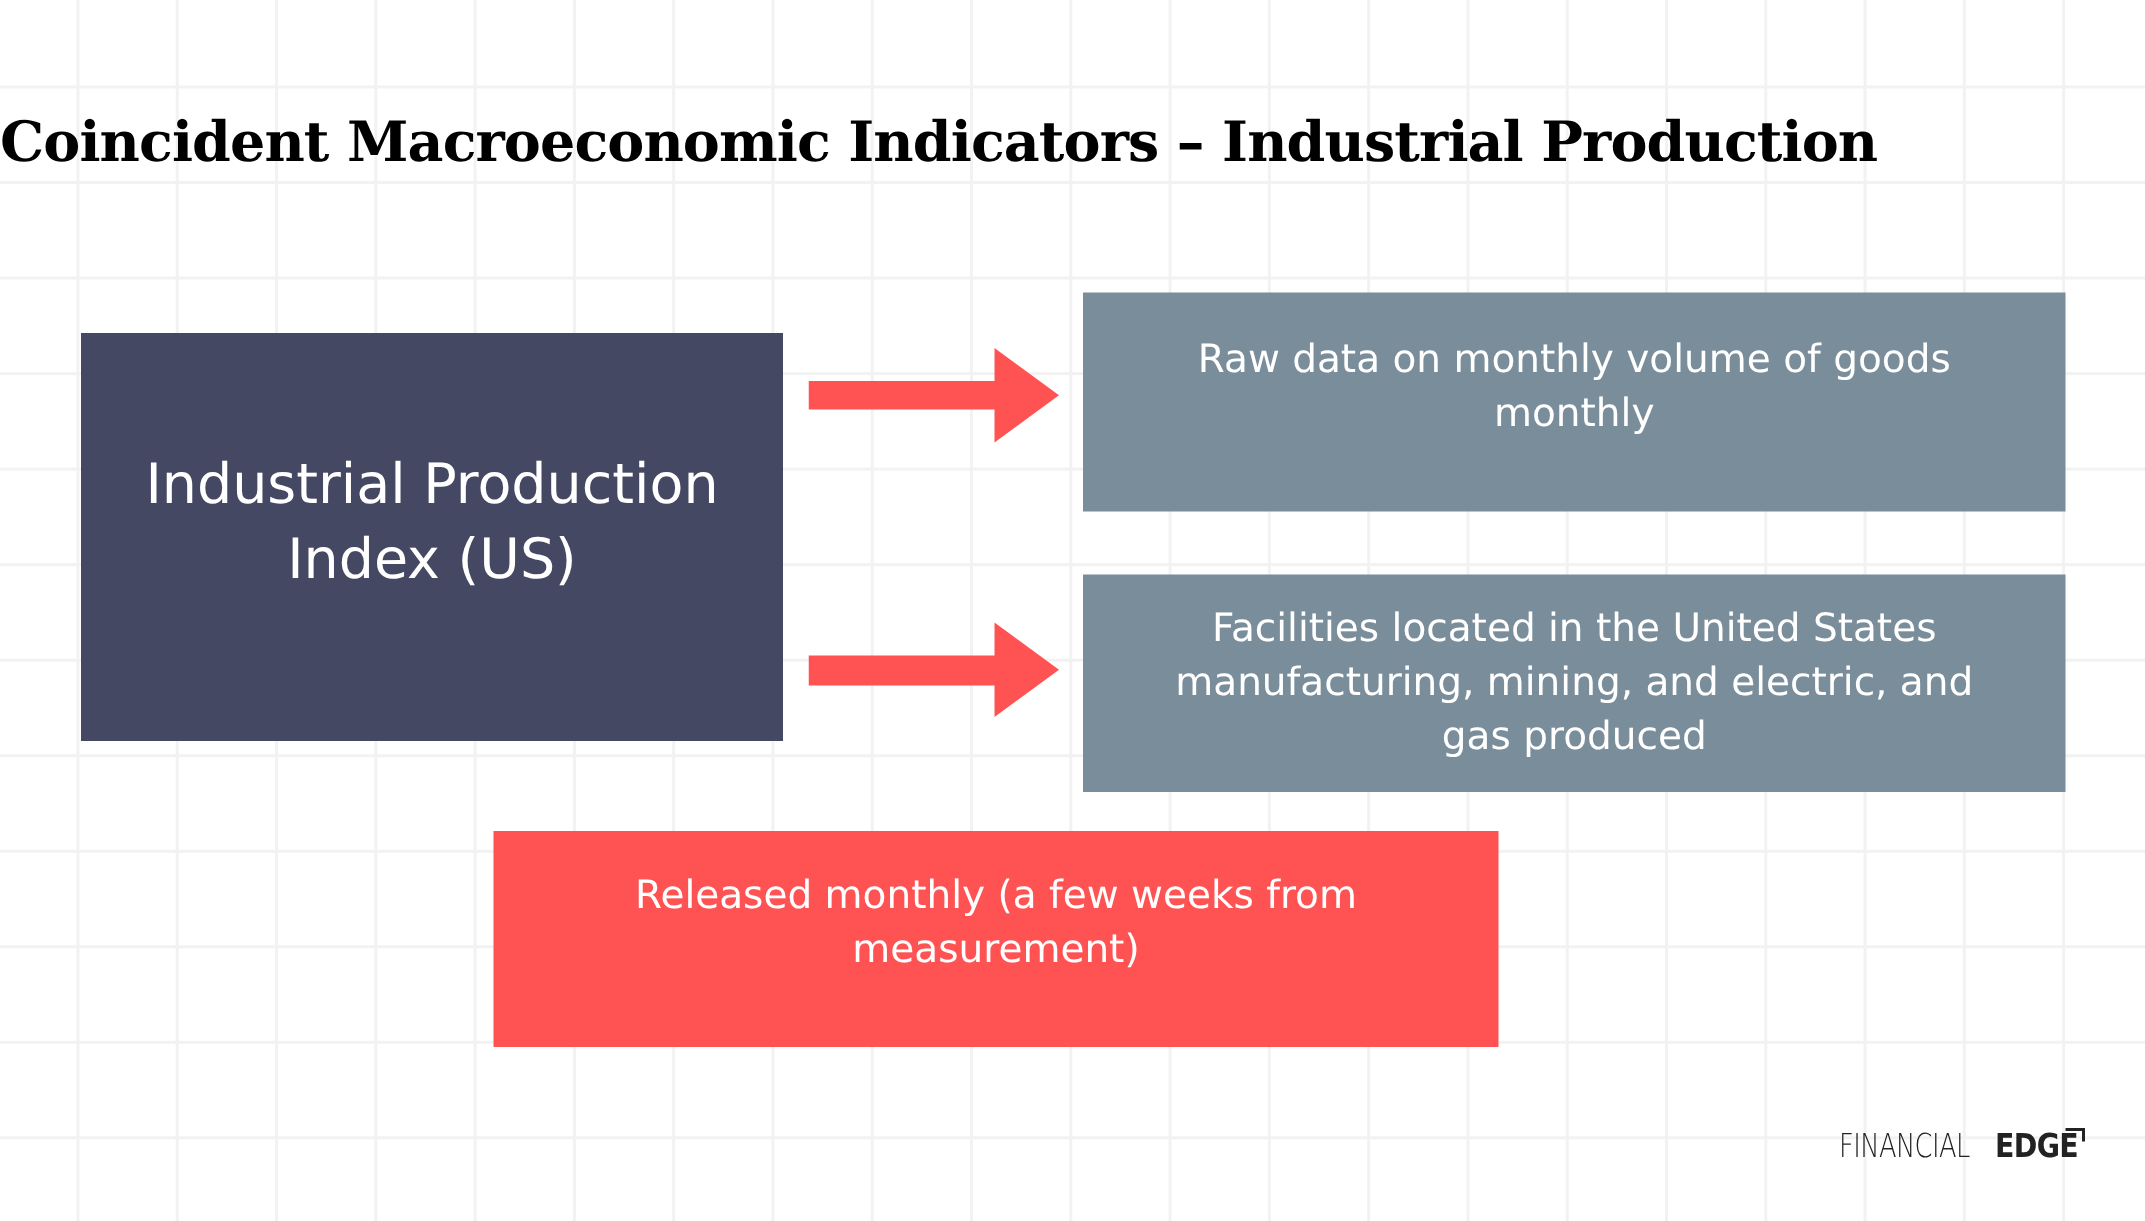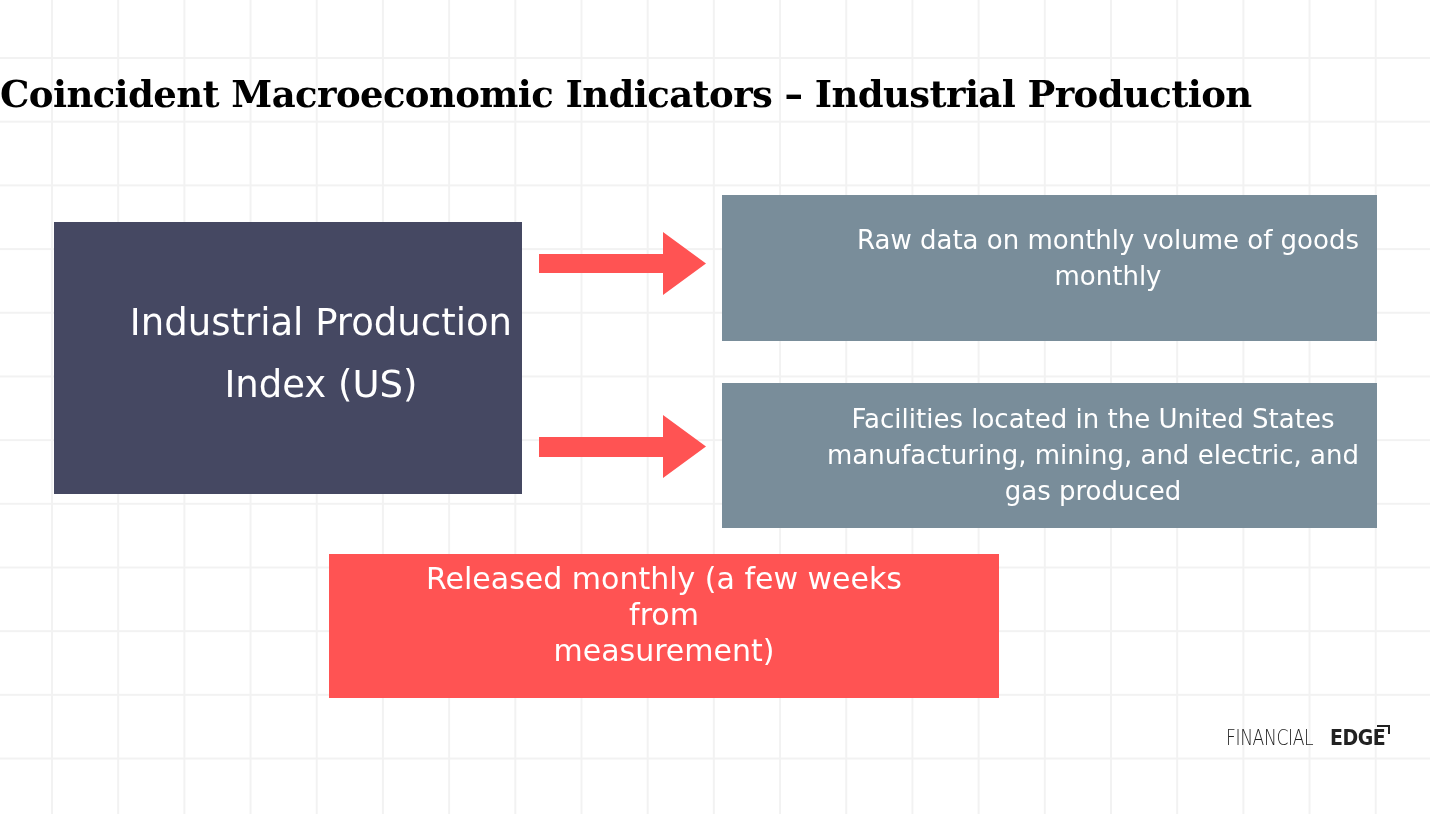--- a/index.html
+++ b/index.html
@@ -30,42 +30,41 @@
     font-size: 37px;
     letter-spacing: -0.6px;
     color: #000000;
     line-height: 56px;
     white-space: nowrap;
   }
   .box {
     position: absolute;
     display: flex;
     align-items: center;
-    justify-content: flex-end;
+    justify-content: center;
     text-align: center;
     color: #ffffff;
     box-sizing: border-box;
   }
   .box span {
     display: block;
     font-weight: normal;
   }
   .box-main {
     left: 54px;
     top: 222px;
     width: 468px;
     height: 272px;
     background: #454862;
     padding: 0 10px 20px 10px;
   }
   .box-main span {
     font-size: 37px;
     line-height: 50px;
     letter-spacing: 0px;
-    margin-top: 12px;
   }
   .box-detail {
     left: 722px;
     width: 655px;
     background: #798d9a;
     padding: 0 18px;
   }
   .box-detail span {
     font-size: 26px;
     line-height: 36px;
@@ -83,34 +82,34 @@
   }
   .box-release {
     left: 329px;
     top: 554px;
     width: 670px;
     height: 144px;
     background: #ff5353;
     padding: 0 60px 22px 60px;
   }
   .box-release span {
-    font-size: 30px;
+    font-size: 26px;
     line-height: 36px;
   }
   .arrow {
     position: absolute;
     width: 168px;
     height: 64px;
   }
   .arrow-1 { left: 539px; top: 232px; }
   .arrow-2 { left: 539px; top: 415px; }
   .logo {
     position: absolute;
     left: 1226px;
-    top: 723px;
+    top: 750px;
     height: 28px;
     width: 170px;
   }
   .logo-financial {
     position: absolute;
     left: 0;
     top: 4px;
     font-family: "DejaVu Sans", sans-serif;
     font-weight: 200;
     font-size: 22px;

